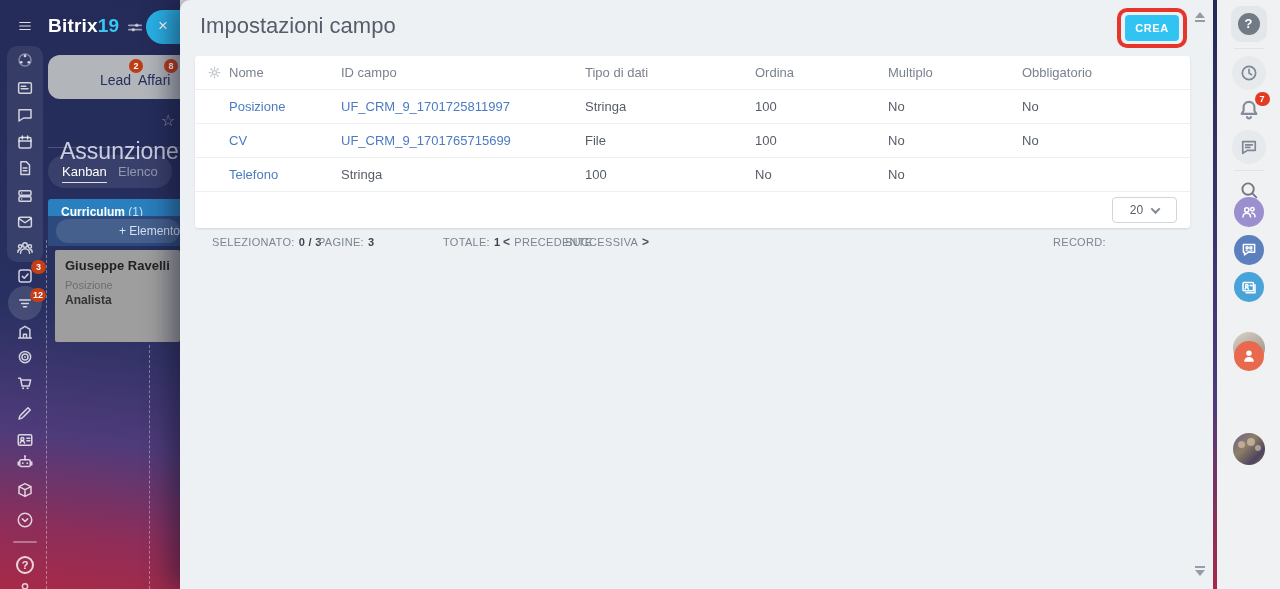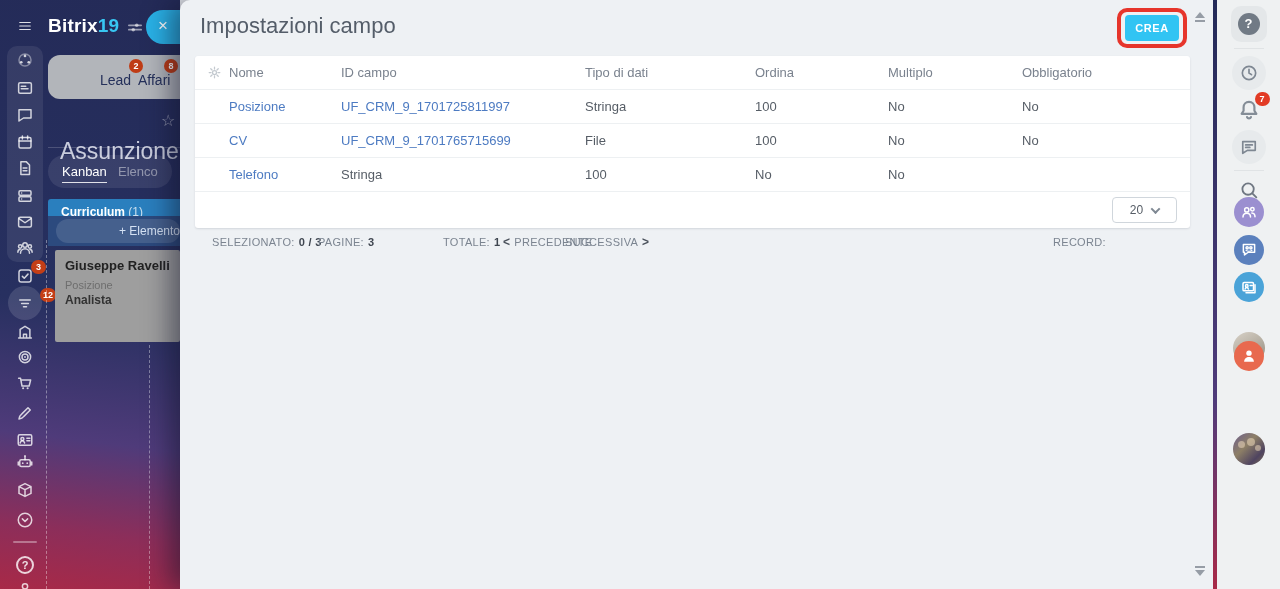--- a/index.html
+++ b/index.html
@@ -183,21 +183,21 @@
       </svg>
   </div>
   <div class="r-badge" style="left:31px; top:260px;">3</div>
 
   <div class="r-highlight"></div>
   <div class="r-ic" style="top:294px">
     <svg viewBox="0 0 24 24">
         <path d="M5 8h14M7.5 12.5h9M10 17h4"></path>
       </svg>
   </div>
-  <div class="r-badge" style="left:40px; top:288px;">12</div>
+  <div class="r-badge" style="left:30px; top:288px;">12</div>
 
   <div class="r-ic" style="top:323px">
     <svg viewBox="0 0 24 24">
         <path d="M3.5 20h17M5.5 20V8.5L12 4.5l6.5 4V20M10 20v-5h4v5"></path>
       </svg>
   </div>
   <div class="r-ic" style="top:348px">
     <svg viewBox="0 0 24 24">
         <circle cx="12" cy="12" r="7.5"></circle>
         <circle cx="12" cy="12" r="4"></circle>

